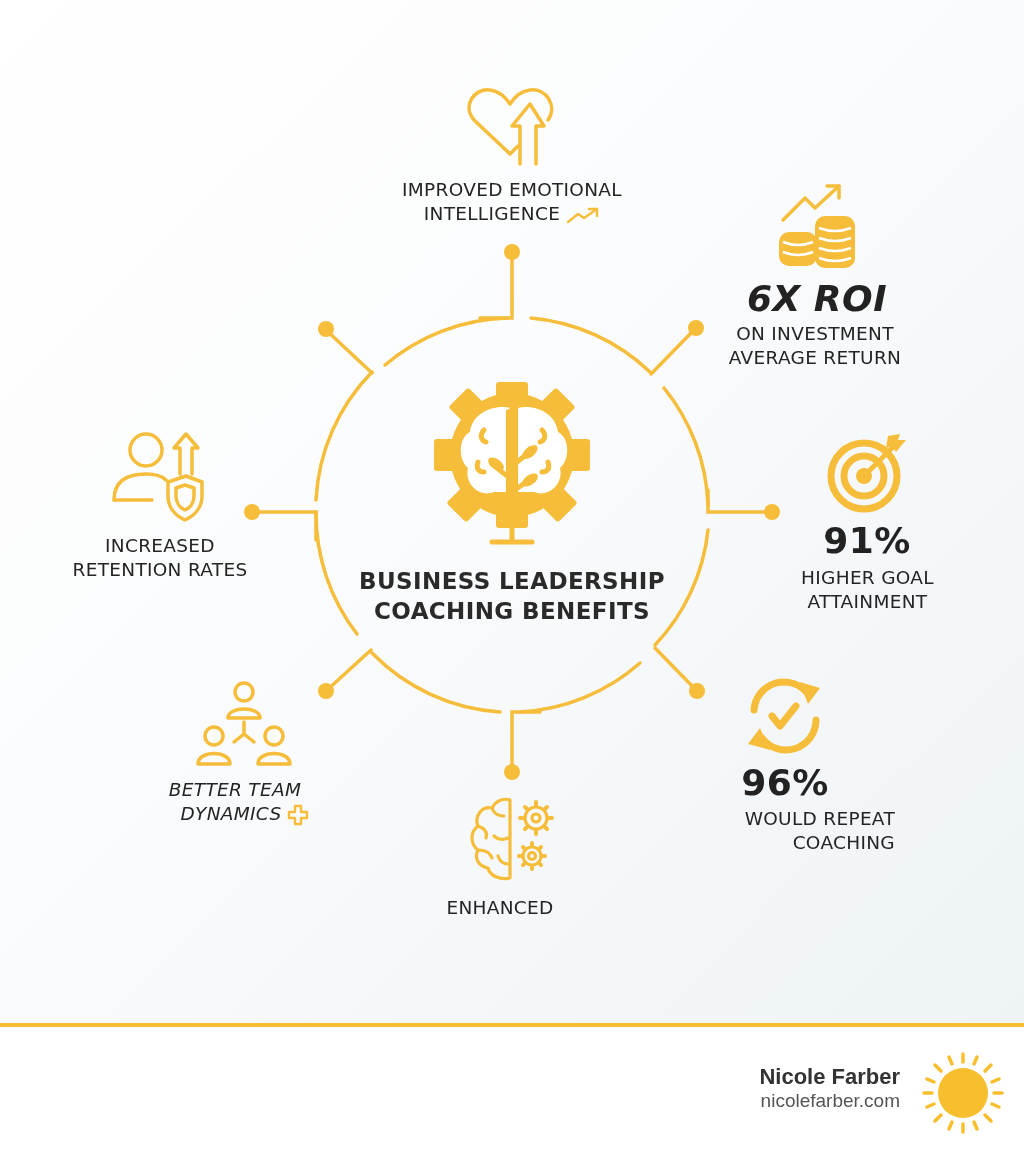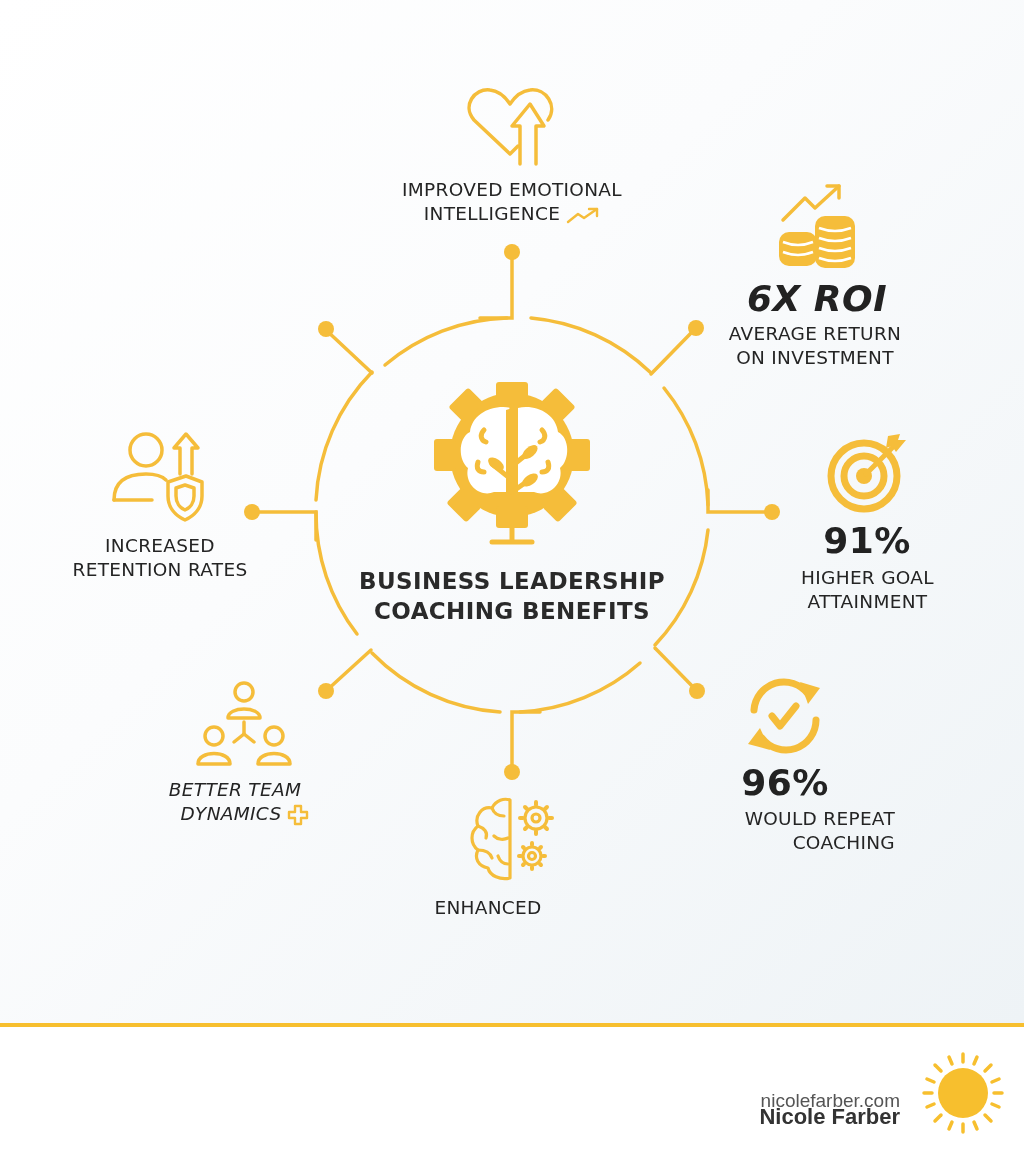--- a/index.html
+++ b/index.html
@@ -47,21 +47,20 @@
     letter-spacing: 0.4px;
     color: #2a2a2a;
     font-weight: 600;
   }
   .icon { position: absolute; }
   .footer-name {
     position: absolute; right: 124px; top: 1064px;
     font-family: "Liberation Sans", sans-serif;
     font-weight: 700; font-size: 22px; color: #333333;
     text-align: right;
-    margin-top: 40px;
   }
   .footer-url {
     position: absolute; right: 124px; top: 1090px;
     font-family: "Liberation Sans", sans-serif;
     font-size: 19px; color: #555555;
     text-align: right;
   }
   .inline-icon { display: inline-block; vertical-align: middle; margin-left: 6px; }
 </style>
 </head>
@@ -172,22 +171,22 @@
     <path d="M 8 62 Q 23 68 38 62"></path>
     <path d="M 8 72 Q 23 78 38 72"></path>
     <path d="M 44 48 Q 60 54 76 48"></path>
     <path d="M 44 58 Q 60 64 76 58"></path>
     <path d="M 44 68 Q 60 74 76 68"></path>
     <path d="M 44 78 Q 60 84 76 78"></path>
   </g>
 </svg>
 <div class="stat" style="left:712px;width:210px;top:278px;font-style:italic;">6X ROI</div>
 <div class="label" style="left:700px;width:230px;top:322px;">
+  <div>ON INVESTMENT</div>
   <div>AVERAGE RETURN</div>
-  <div>ON INVESTMENT</div>
 </div>
 
 <svg class="icon" style="left:826px;top:430px;" width="84" height="84" viewBox="0 0 84 84">
   <g fill="none" stroke="#f5bd3a" stroke-width="7">
     <circle cx="38" cy="46" r="33"></circle>
     <circle cx="38" cy="46" r="20"></circle>
   </g>
   <circle cx="38" cy="46" r="8" fill="#f5bd3a"></circle>
   <g stroke="#f5bd3a" stroke-width="5" stroke-linecap="round">
     <line x1="40" y1="44" x2="70" y2="14"></line>
@@ -242,21 +241,21 @@
     <line x1="64" y1="47" x2="64" y2="49"></line>
       <line x1="64" y1="71" x2="64" y2="73"></line>
     <line x1="51" y1="60" x2="53" y2="60"></line>
       <line x1="75" y1="60" x2="77" y2="60"></line>
     <line x1="55" y1="51" x2="56" y2="52"></line>
       <line x1="72" y1="68" x2="73" y2="69"></line>
     <line x1="73" y1="51" x2="72" y2="52"></line>
       <line x1="56" y1="68" x2="55" y2="69"></line>
   </g>
 </svg>
-<div class="label" style="left:368px;width:270px;top:896px;">
+<div class="label" style="left:380px;width:270px;top:896px;">
   <div style="padding-right:30px;">ENHANCED</div>
 </div>
 
 <svg class="icon" style="left:196px;top:678px;" width="96" height="90" viewBox="0 0 96 90">
   <g fill="none" stroke="#f5bd3a" stroke-width="3.5" stroke-linecap="round" stroke-linejoin="round">
     <circle cx="48" cy="14" r="9"></circle>
     <path d="M 32 40 C 32 28, 64 28, 64 40 Z"></path>
     <circle cx="18" cy="58" r="9"></circle>
     <path d="M 2 86 C 2 72, 34 72, 34 86 Z"></path>
     <circle cx="78" cy="58" r="9"></circle>

